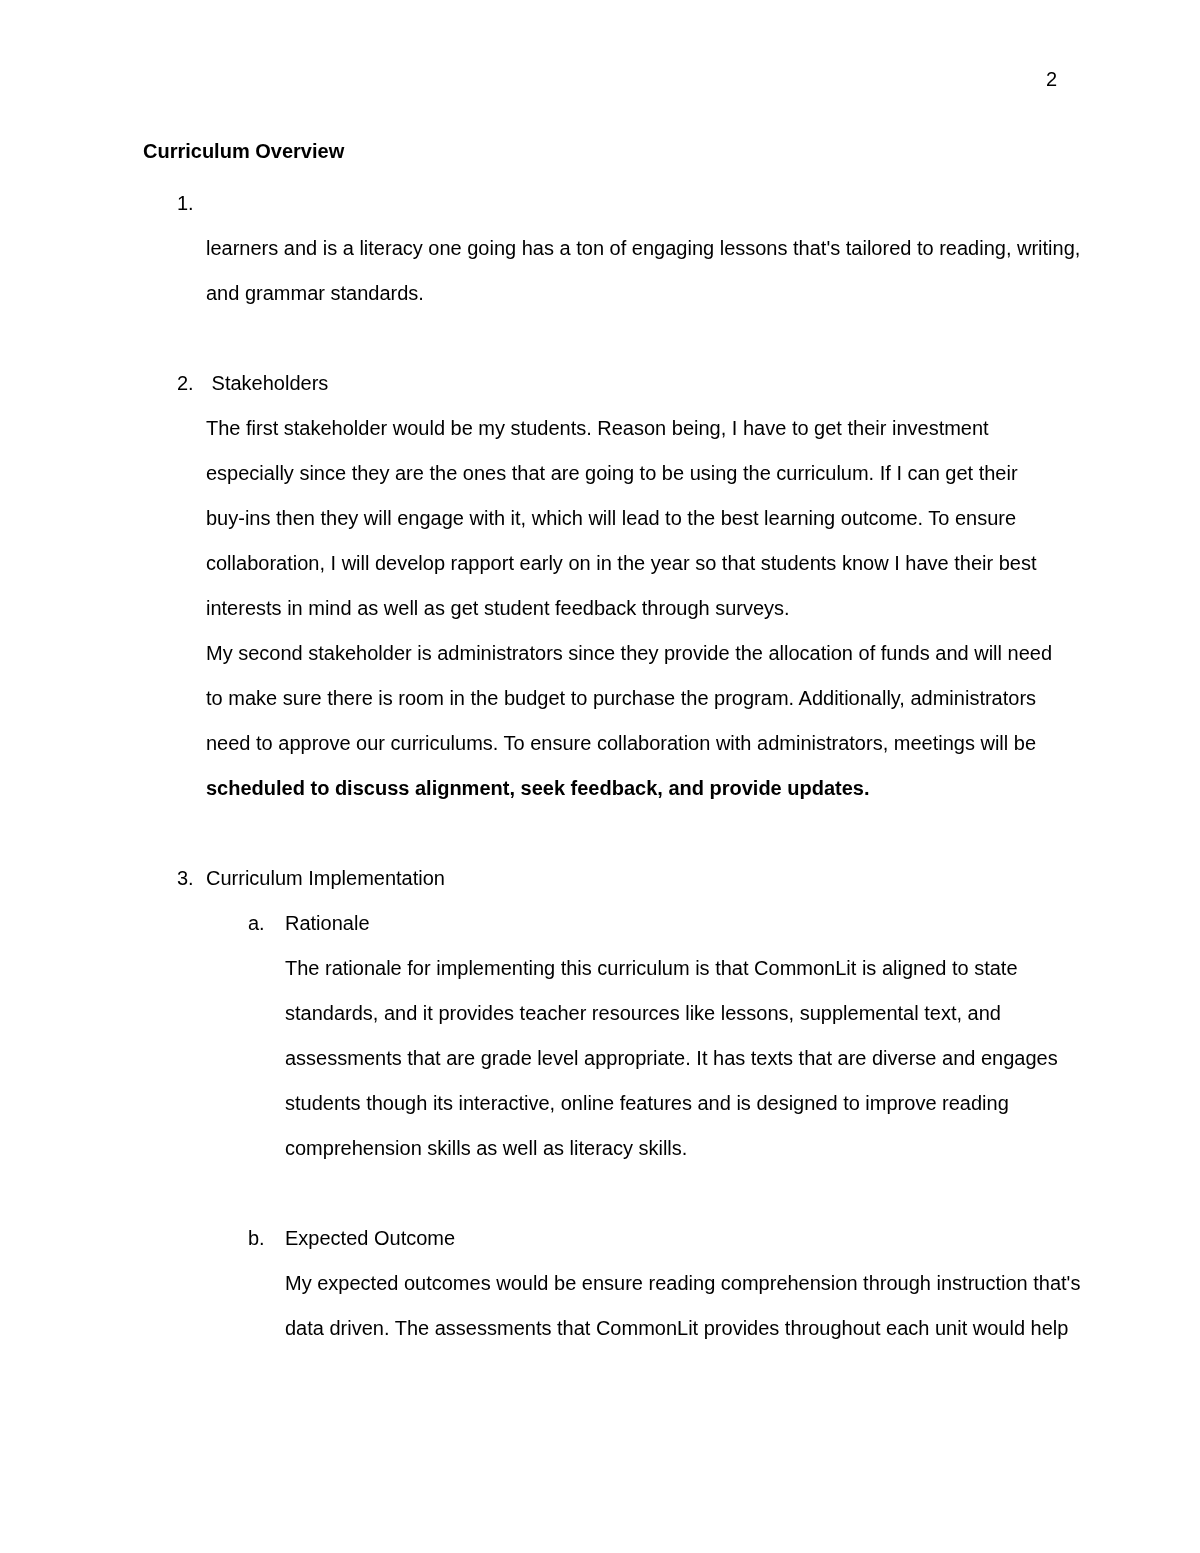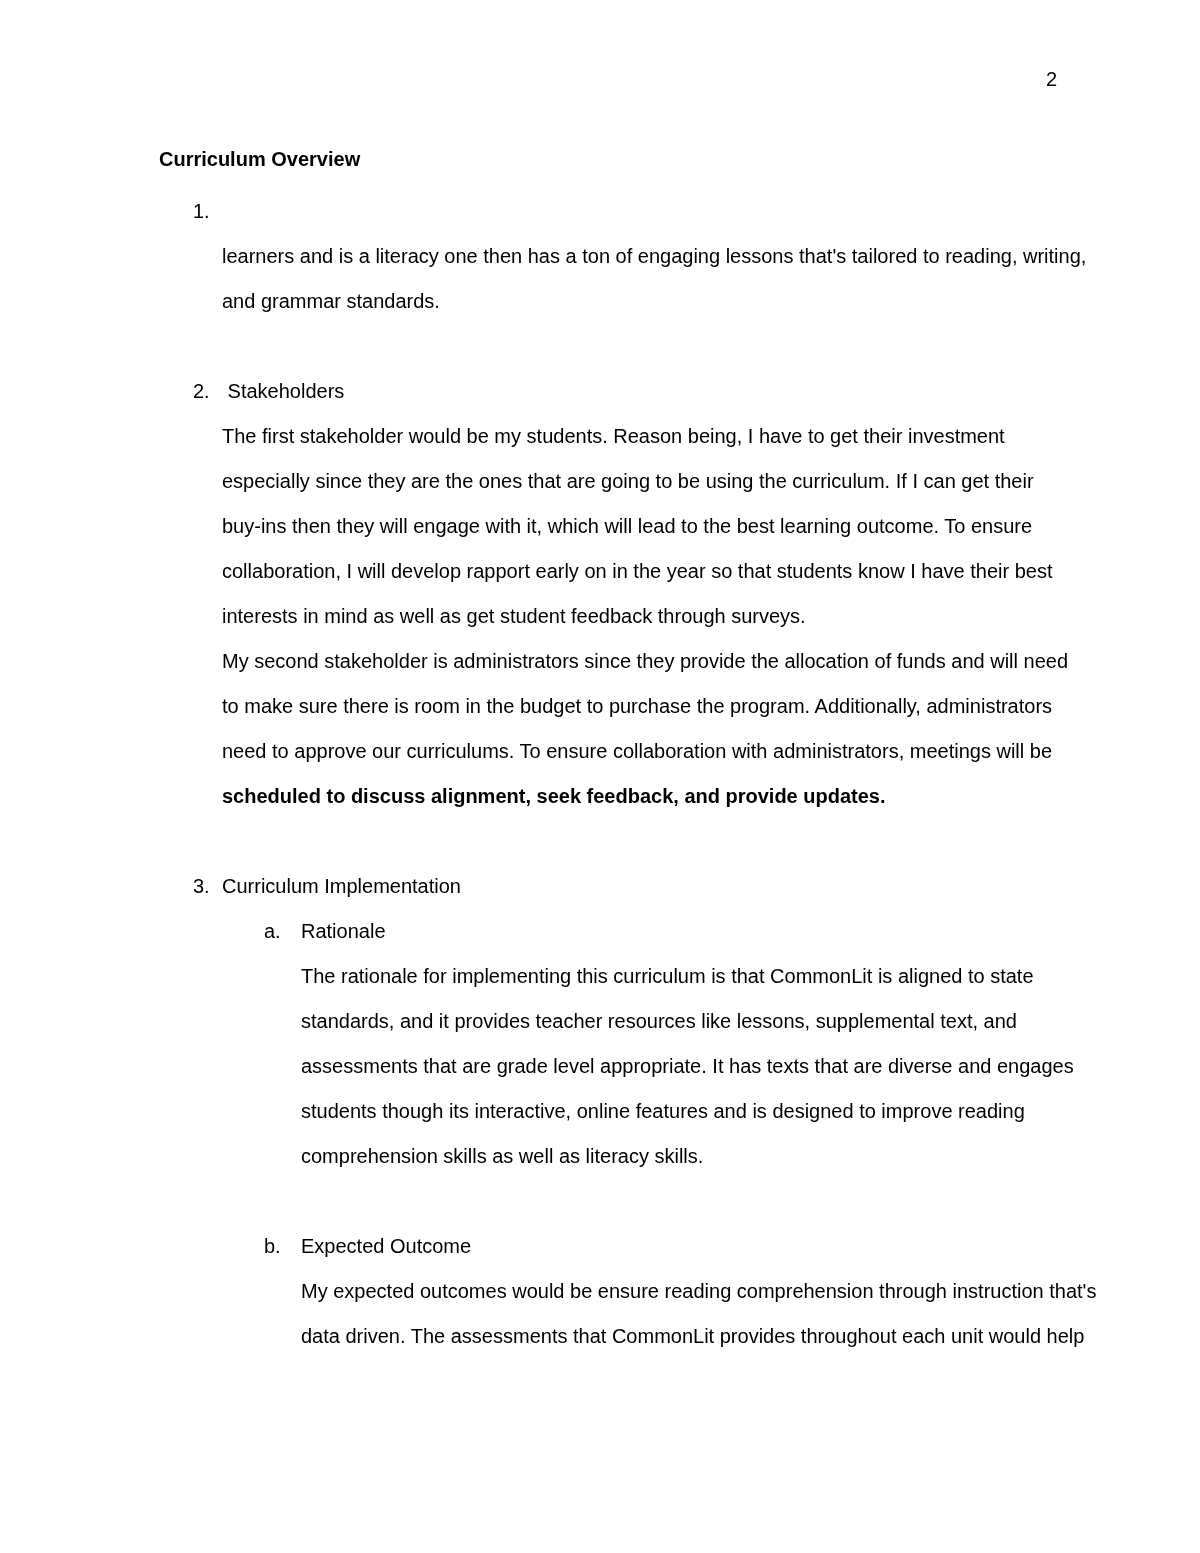--- a/index.html
+++ b/index.html
@@ -28,23 +28,22 @@
   }
   .line {
     position: absolute;
     left: 0;
     width: 100%;
     height: 45px;
     line-height: 45px;
   }
   .line span {
     position: absolute;
-    top: 8px;
+    top: 0;
     white-space: pre;
-    margin-left: 16px;
   }
   .heading-text {
     font-weight: bold;
   }
   .marker-l0 { left: 177px; }
   .text-l0   { left: 206px; }
   .marker-l1 { left: 248px; }
   .text-l1   { left: 285px; }
   .text-heading { left: 143px; }
 </style>
@@ -56,21 +55,21 @@
     <span>2</span>
   </div>
   <div id="document-body">
       <div class="line" style="top: 129px;">
         <span class="text-heading heading-text">Curriculum Overview</span>
       </div>
       <div class="line" style="top: 181px;">
         <span class="marker-l0">1.</span>
       </div>
       <div class="line" style="top: 226px;">
-        <span class="text-l0">learners and is a literacy one then has a ton of engaging lessons that's tailored to reading, writing,</span>
+        <span class="text-l0">learners and is a literacy one going has a ton of engaging lessons that's tailored to reading, writing,</span>
       </div>
       <div class="line" style="top: 271px;">
         <span class="text-l0">and grammar standards.</span>
       </div>
       <div class="line" style="top: 361px;">
         <span class="marker-l0">2.</span>
         <span class="text-l0"> Stakeholders</span>
       </div>
       <div class="line" style="top: 406px;">
         <span class="text-l0">The first stakeholder would be my students. Reason being, I have to get their investment</span>

